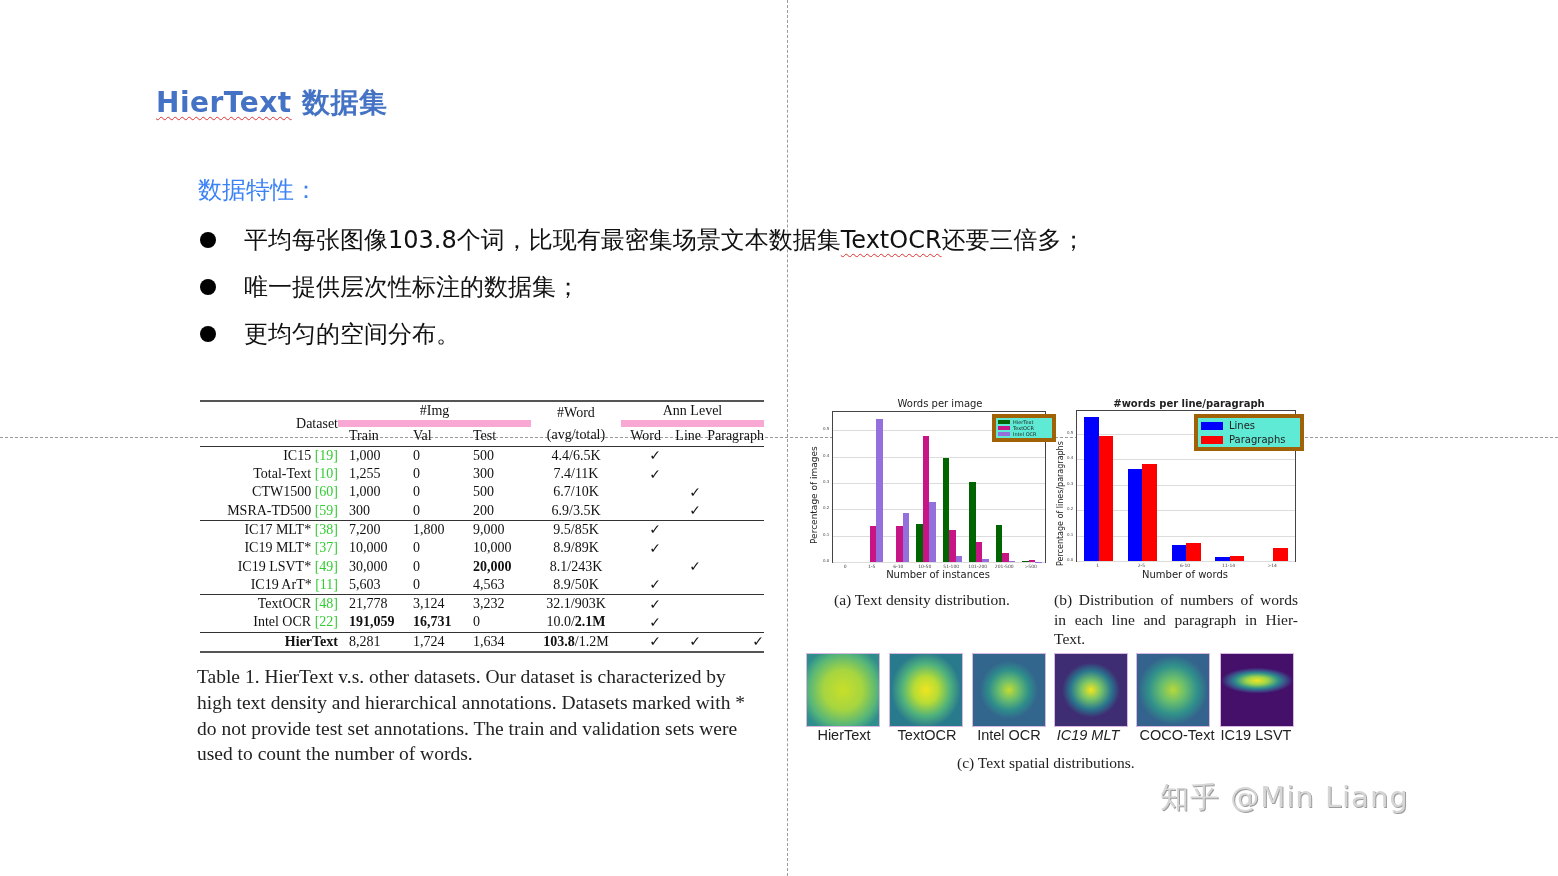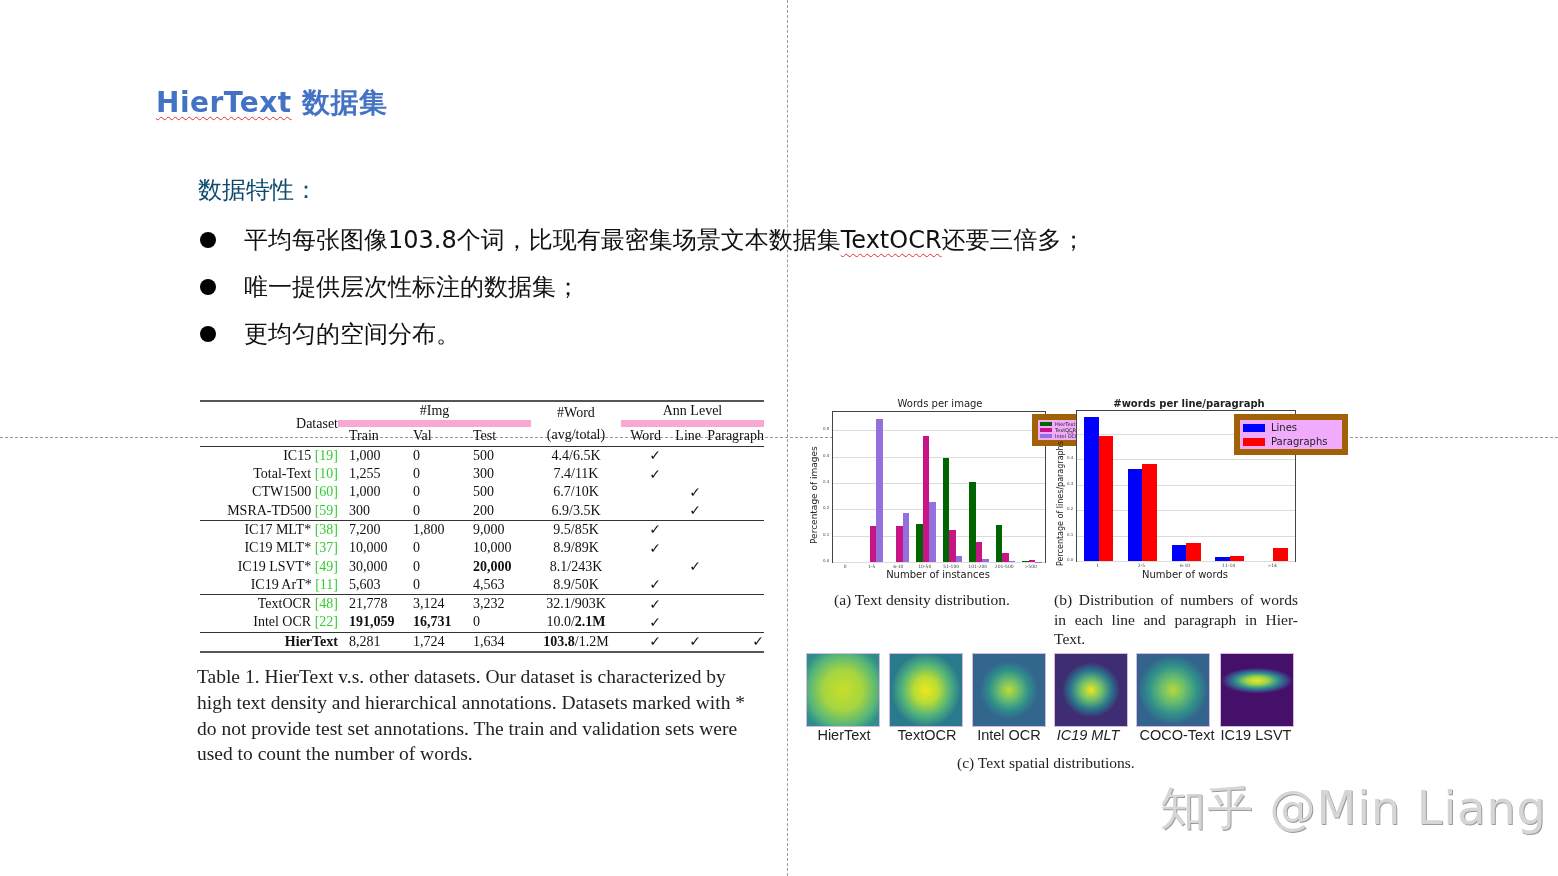--- a/index.html
+++ b/index.html
@@ -1,21 +1,21 @@
 <!DOCTYPE html>
 <html><head>
 <meta charset="utf-8">
 <style>
   html, body { margin:0; padding:0; }
   body { width:1558px; height:876px; background:#ffffff; position:relative; overflow:hidden; font-family:"DejaVu Sans", sans-serif; }
   .guide-v { position:absolute; left:787px; top:0; width:0; height:876px; border-left:1px dashed #9a9a9a; }
   .guide-h { position:absolute; left:0; top:437px; width:1558px; height:0; border-top:1px dashed #9a9a9a; }
   .title { position:absolute; left:156px; top:84px; font-size:28px; font-weight:bold; color:#4472c4; letter-spacing:0.5px; }
   .title .sq { text-decoration:underline wavy #e03030; text-decoration-thickness:1px; text-underline-offset:4px; }
-  .subhead { position:absolute; left:198px; top:174px; font-size:24px; color:#0c4a6e; }
+  .subhead { position:absolute; left:198px; top:174px; font-size:24px; color:#3b82f6; }
   .bullets { position:absolute; left:198px; top:216px; margin:0; padding:0; list-style:none; }
   .bullets li { font-size:24px; color:#111; height:47px; line-height:40px; display:flex; align-items:center; white-space:nowrap; }
   .bullets .dot { width:16px; height:16px; border-radius:50%; background:#000; margin:0 28px 0 2px; flex:none; }
   .wavy { text-decoration:underline wavy #e03030; text-decoration-thickness:1px; text-underline-offset:5px; }
 
   
   .tbl { position:absolute; left:200px; top:400px; width:564px; font-family:"Liberation Serif", serif; font-size:14px; color:#111; border-collapse:collapse; }
   .tbl td, .tbl th { padding:0; height:18.3px; font-weight:normal; text-align:left; white-space:nowrap; }
   .tbl .c0 { text-align:right; width:138px; }
   .tbl .c1 { padding-left:11px; width:64px; }
@@ -34,27 +34,27 @@
   
   .chart { position:absolute; font-family:"DejaVu Sans", sans-serif; color:#222; }
   .chart .ctitle { position:absolute; font-size:10px; text-align:center; width:100%; top:0; }
   .plot { position:absolute; border:1px solid #444; background:#fff; }
   .grid { position:absolute; left:0; right:0; height:0; border-top:1px solid #dcdcdc; }
   .bar { position:absolute; bottom:0; }
   .ytick { position:absolute; font-size:4px; color:#444; }
   .xtick { position:absolute; font-size:4.5px; color:#444; text-align:center; width:30px; }
   .xlabel { position:absolute; font-size:10px; text-align:center; }
   .ylabel { position:absolute; font-size:9px; transform:rotate(-90deg); transform-origin:left top; white-space:nowrap; }
-  .legend { position:absolute; border:6px solid #a16207; background:#f0abfc;margin-left:40px; }
+  .legend { position:absolute; border:4px solid #a16207; background:#5eead4; }
   .legend .li { display:flex; align-items:center; }
   .fig-cap { position:absolute; font-family:"Liberation Serif", serif; font-size:15.5px; color:#222; line-height:19.5px; }
 
   .heat { position:absolute; top:653px; width:72px; height:72px; border:1px solid #d8b8e0; }
   .heat-label { position:absolute; top:727px; font-size:14.5px; font-family:"Liberation Sans", sans-serif; color:#222; text-align:center; width:84px; }
-  .watermark { position:absolute; left:1160px; top:778px; font-size:46px; color:#d6d6d6; font-family:"DejaVu Sans", sans-serif; text-shadow:1px 1px 0 #9c9c9c; letter-spacing:1px; }
+  .watermark { position:absolute; left:1160px; top:778px; font-size:29px; color:#d6d6d6; font-family:"DejaVu Sans", sans-serif; text-shadow:1px 1px 0 #9c9c9c; letter-spacing:1px; }
 </style>
 </head>
 <body>
 
 <div class="guide-v"></div>
 <div class="guide-h"></div>
 
 <div class="title"><span class="sq">HierText</span><span> 数据集</span></div>
 
 <div class="subhead">数据特性：</div>

